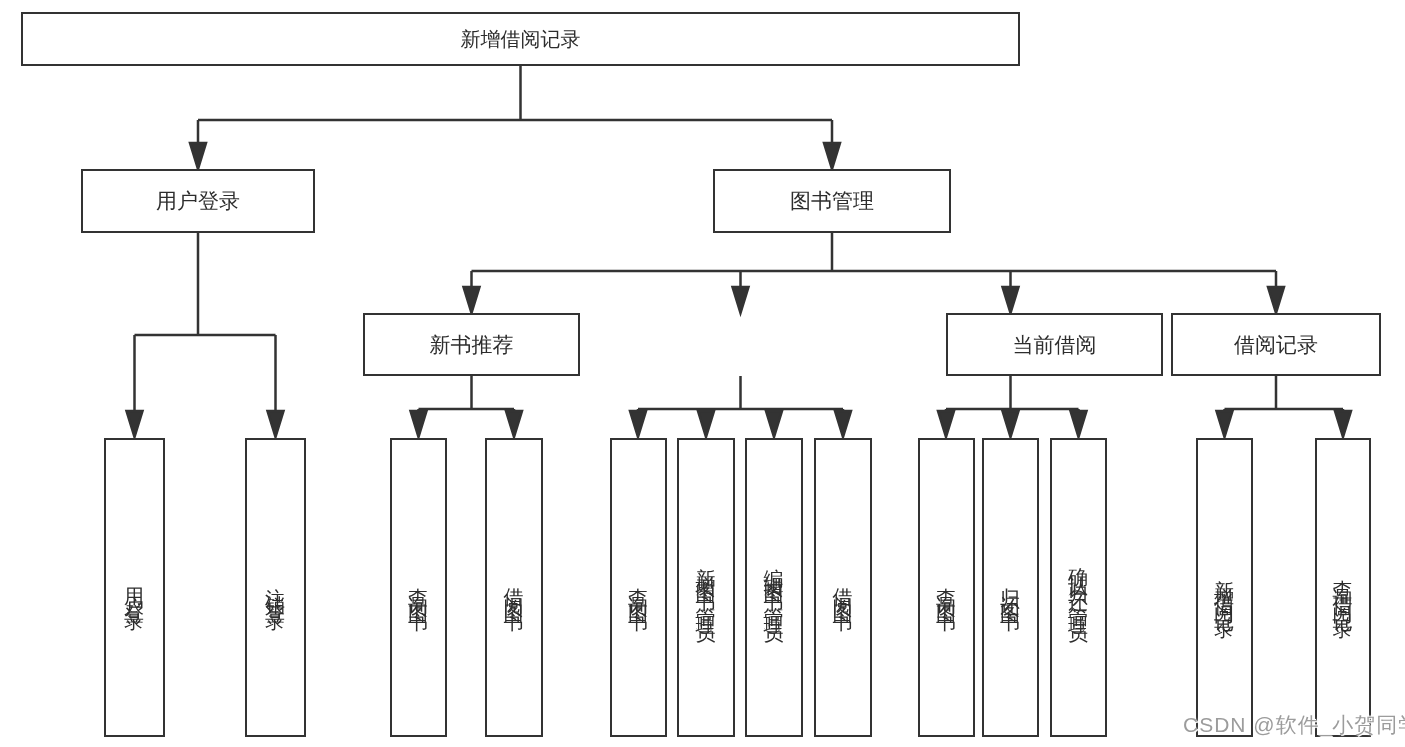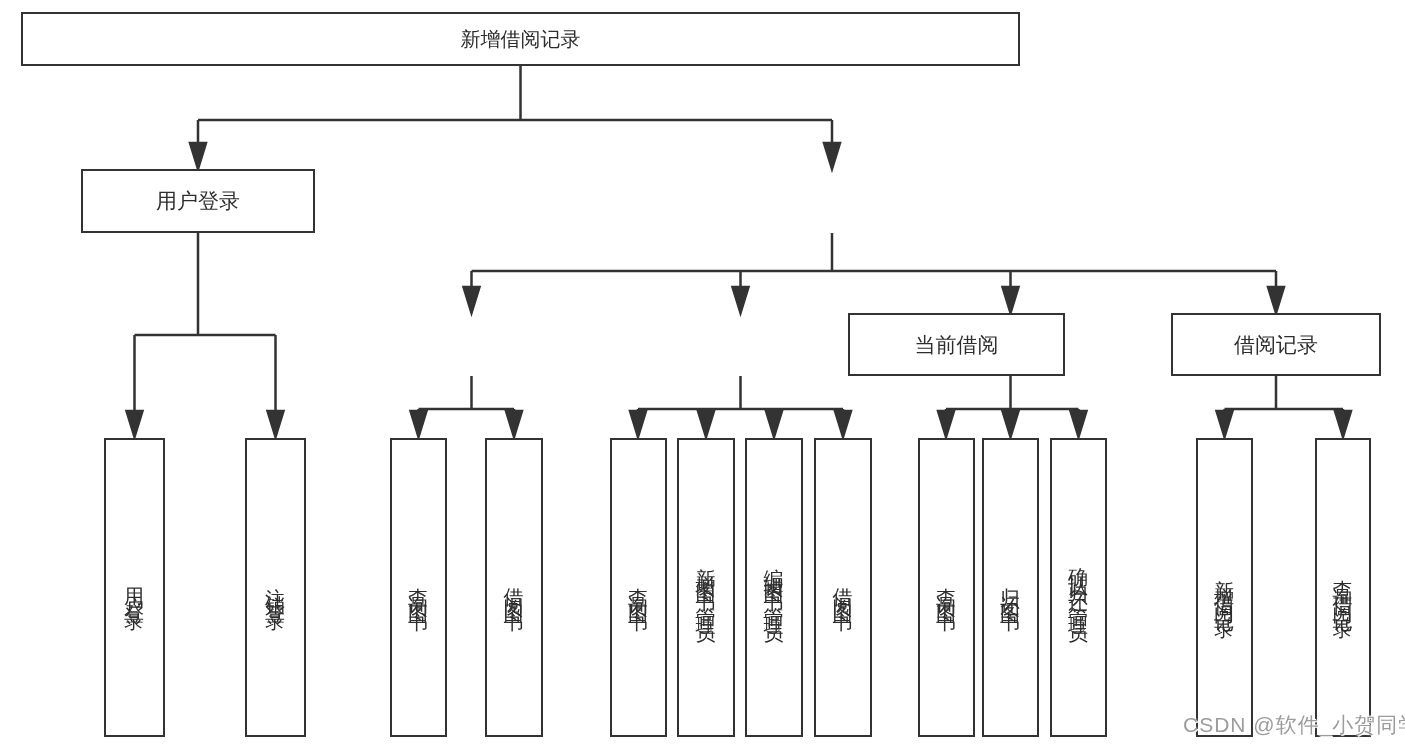--- a/index.html
+++ b/index.html
@@ -80,22 +80,28 @@
     </g>
   </svg>
 
   <div class="node lv1" style="left:21px;top:12px;width:999px;height:54px">
     <span>新增借阅记录</span>
   </div>
 
   <div class="node" style="left:81px;top:169px;width:234px;height:64px">
     <span>用户登录</span>
   </div>
+  <div class="node" style="left:713px;top:169px;width:238px;height:64px">
+    <span>图书管理</span>
+  </div>
 
-  <div class="node" style="left:848px;top:313px;width:217px;height:63px">
+  <div class="node" style="left:363px;top:313px;width:217px;height:63px">
+    <span>新书推荐</span>
+  </div>
+  <div class="node" style="left:946px;top:313px;width:217px;height:63px">
     <span>当前借阅</span>
   </div>
   <div class="node" style="left:1171px;top:313px;width:210px;height:63px">
     <span>借阅记录</span>
   </div>
 
   <div class="node leaf" style="left:104px;top:438px;width:61px;height:299px">
     <span>用户登录</span>
   </div>
   <div class="node leaf" style="left:245px;top:438px;width:61px;height:299px">

